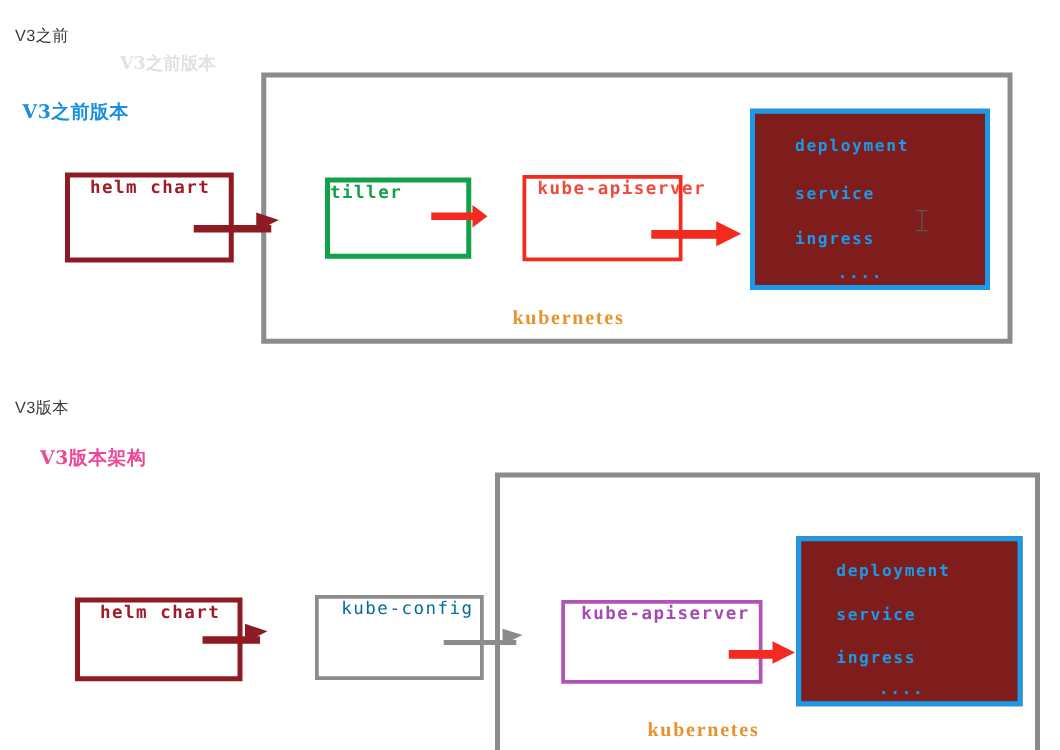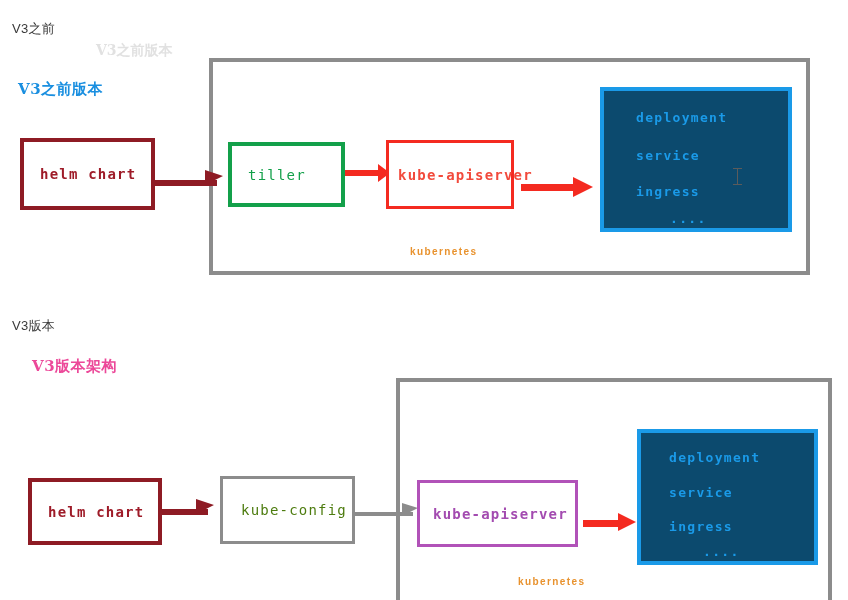--- a/index.html
+++ b/index.html
@@ -62,21 +62,22 @@
     background: transparent;
     box-sizing: border-box;
   }
 
   
   .node {
     position: absolute;
     box-sizing: border-box;
     background: #ffffff;
     display: flex;
-    align-items: center;
+    align-items: flex-start;
+    margin-left: 32px;
   }
   .node .node-label {
     font-family: "DejaVu Sans Mono", monospace;
     font-size: 14px;
     letter-spacing: 1.2px;
     white-space: nowrap;
   }
 
   .node.helm {
     border: 4px solid #8e1b24;
@@ -85,72 +86,71 @@
     color: #9e1b28;
     font-weight: bold;
     padding-left: 16px;
   }
 
   .node.tiller {
     border: 4px solid #13a04a;
   }
   .node.tiller .node-label {
     color: #13a04a;
-    font-weight: normal;
-    padding-left: 16px;
+    font-weight: bold;
   }
 
   .node.apiserver-red {
     border: 3px solid #f42a20;
   }
   .node.apiserver-red .node-label {
     color: #f24a3c;
     font-weight: bold;
     padding-left: 9px;
   }
 
   .node.kubeconfig {
     border: 3px solid #8c8c8c;
   }
   .node.kubeconfig .node-label {
-    color: #4d7c0f;
+    color: #0369a1;
     padding-left: 18px;
   }
 
   .node.apiserver-purple {
     border: 3px solid #b152b8;
   }
   .node.apiserver-purple .node-label {
     color: #a34bb0;
     font-weight: bold;
     padding-left: 13px;
   }
 
   
   .resource-box {
     position: absolute;
     box-sizing: border-box;
     border: 4px solid #1a9ae8;
-    background: #0c4a6e;
+    background: #7f1d1d;
   }
   .resource-box .res-item {
     position: absolute;
     font-family: "DejaVu Sans Mono", monospace;
     font-size: 13px;
     color: #1a9ae8;
     font-weight: bold;
     letter-spacing: 1.3px;
     white-space: nowrap;
   }
 
   
   .k8s-caption {
     position: absolute;
-    font-family: Liberation Sans, sans-serif;
-    font-size: 10px;
+    font-family: Liberation Serif, serif;
+    font-size: 16px;
     font-weight: bold;
     color: #e8922e;
     letter-spacing: 1.4px;
     white-space: nowrap;
   }
 
   
   .arrow-line {
     position: absolute;
   }

